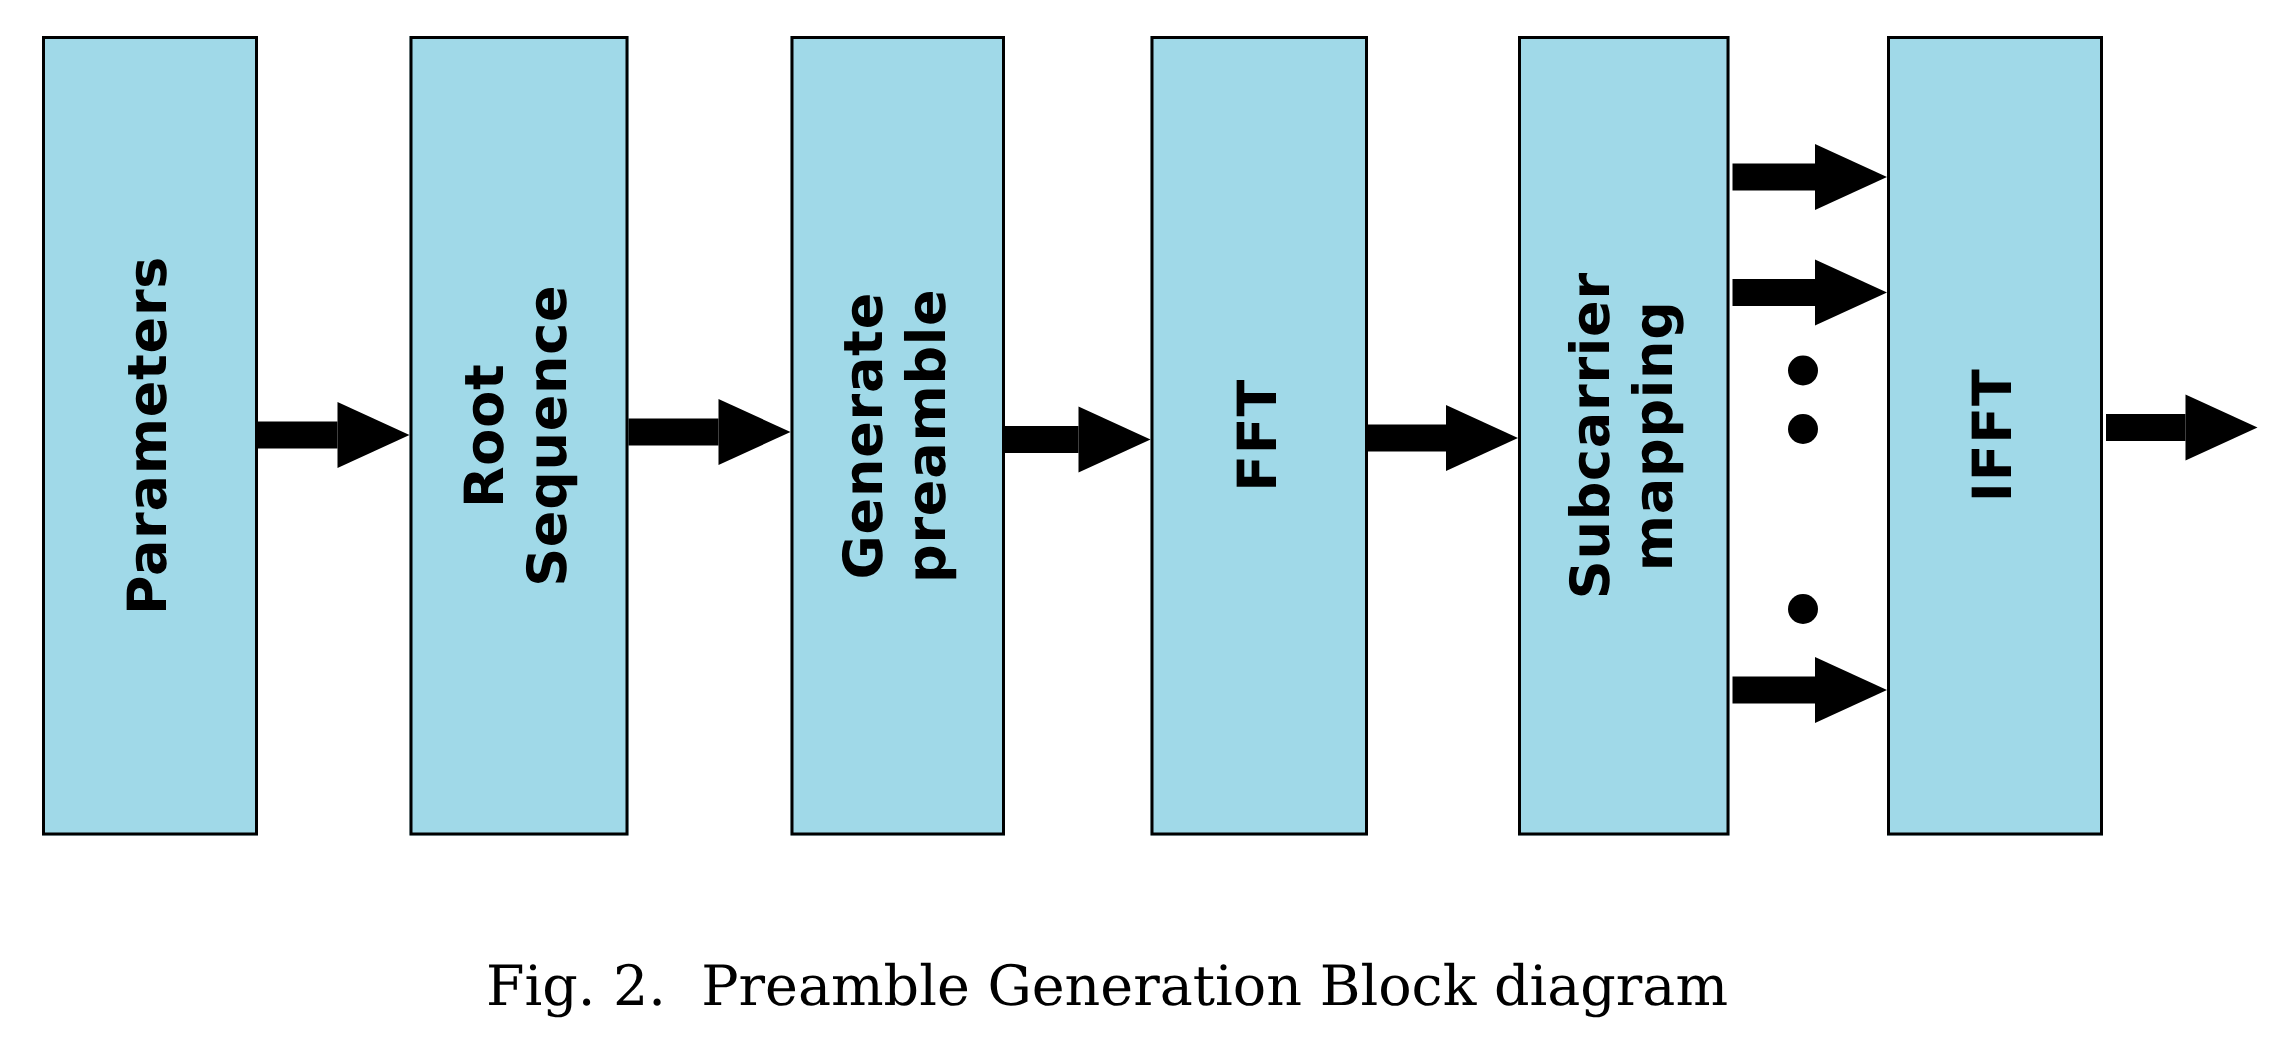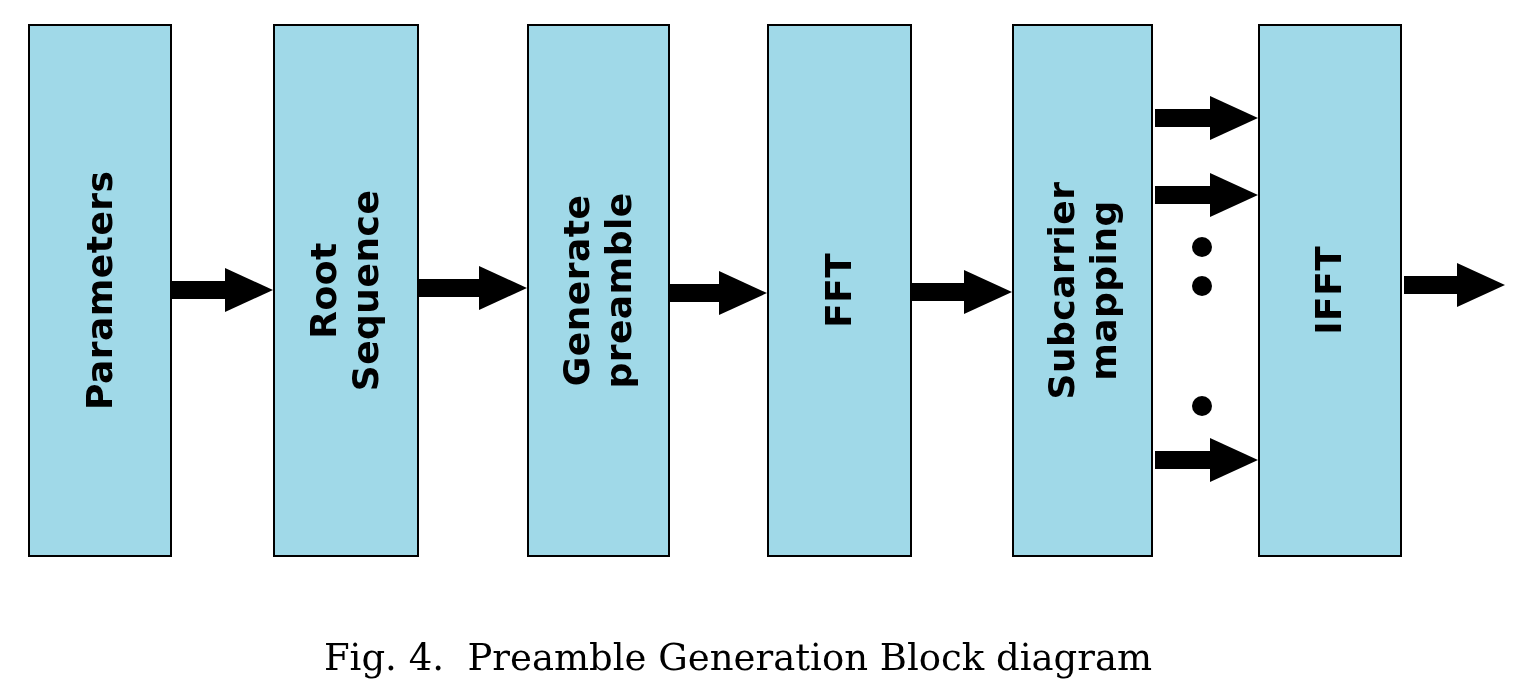--- a/index.html
+++ b/index.html
@@ -156,15 +156,15 @@
   </div>
   <div class="arrow a7">
     <div class="shaft"></div>
     <div class="head"></div>
   </div>
 
   <div class="dot d0"></div>
   <div class="dot d1"></div>
   <div class="dot d2"></div>
 
-  <div class="caption">Fig. 4.  Preamble Generation Block diagram</div>
+  <div class="caption">Fig. 2.  Preamble Generation Block diagram</div>
 
 </div>
 
 </body></html>

